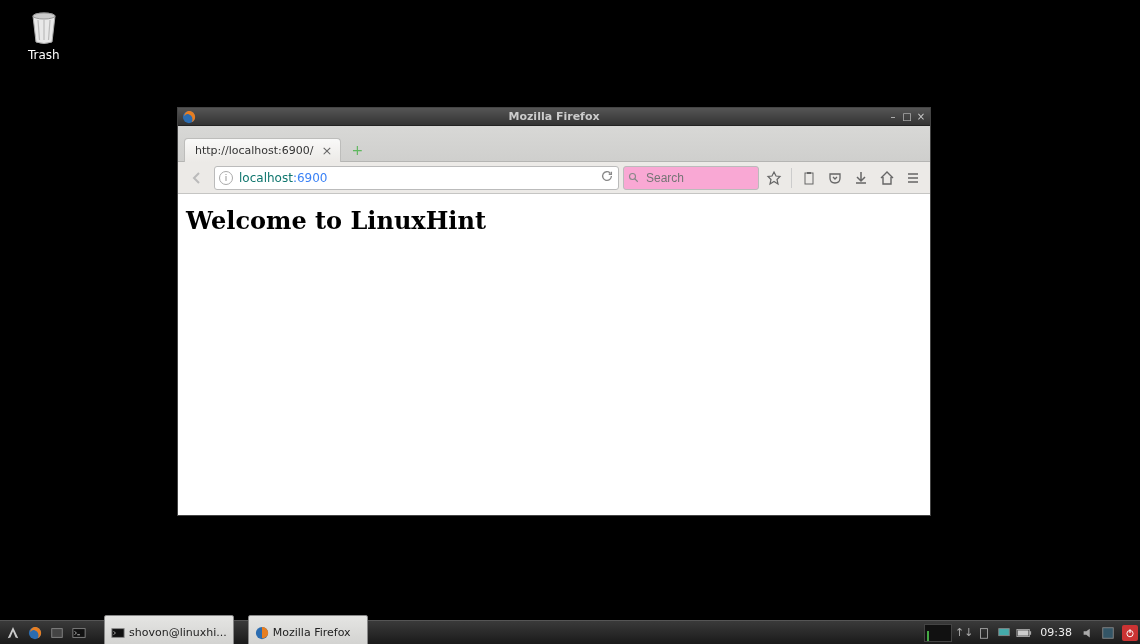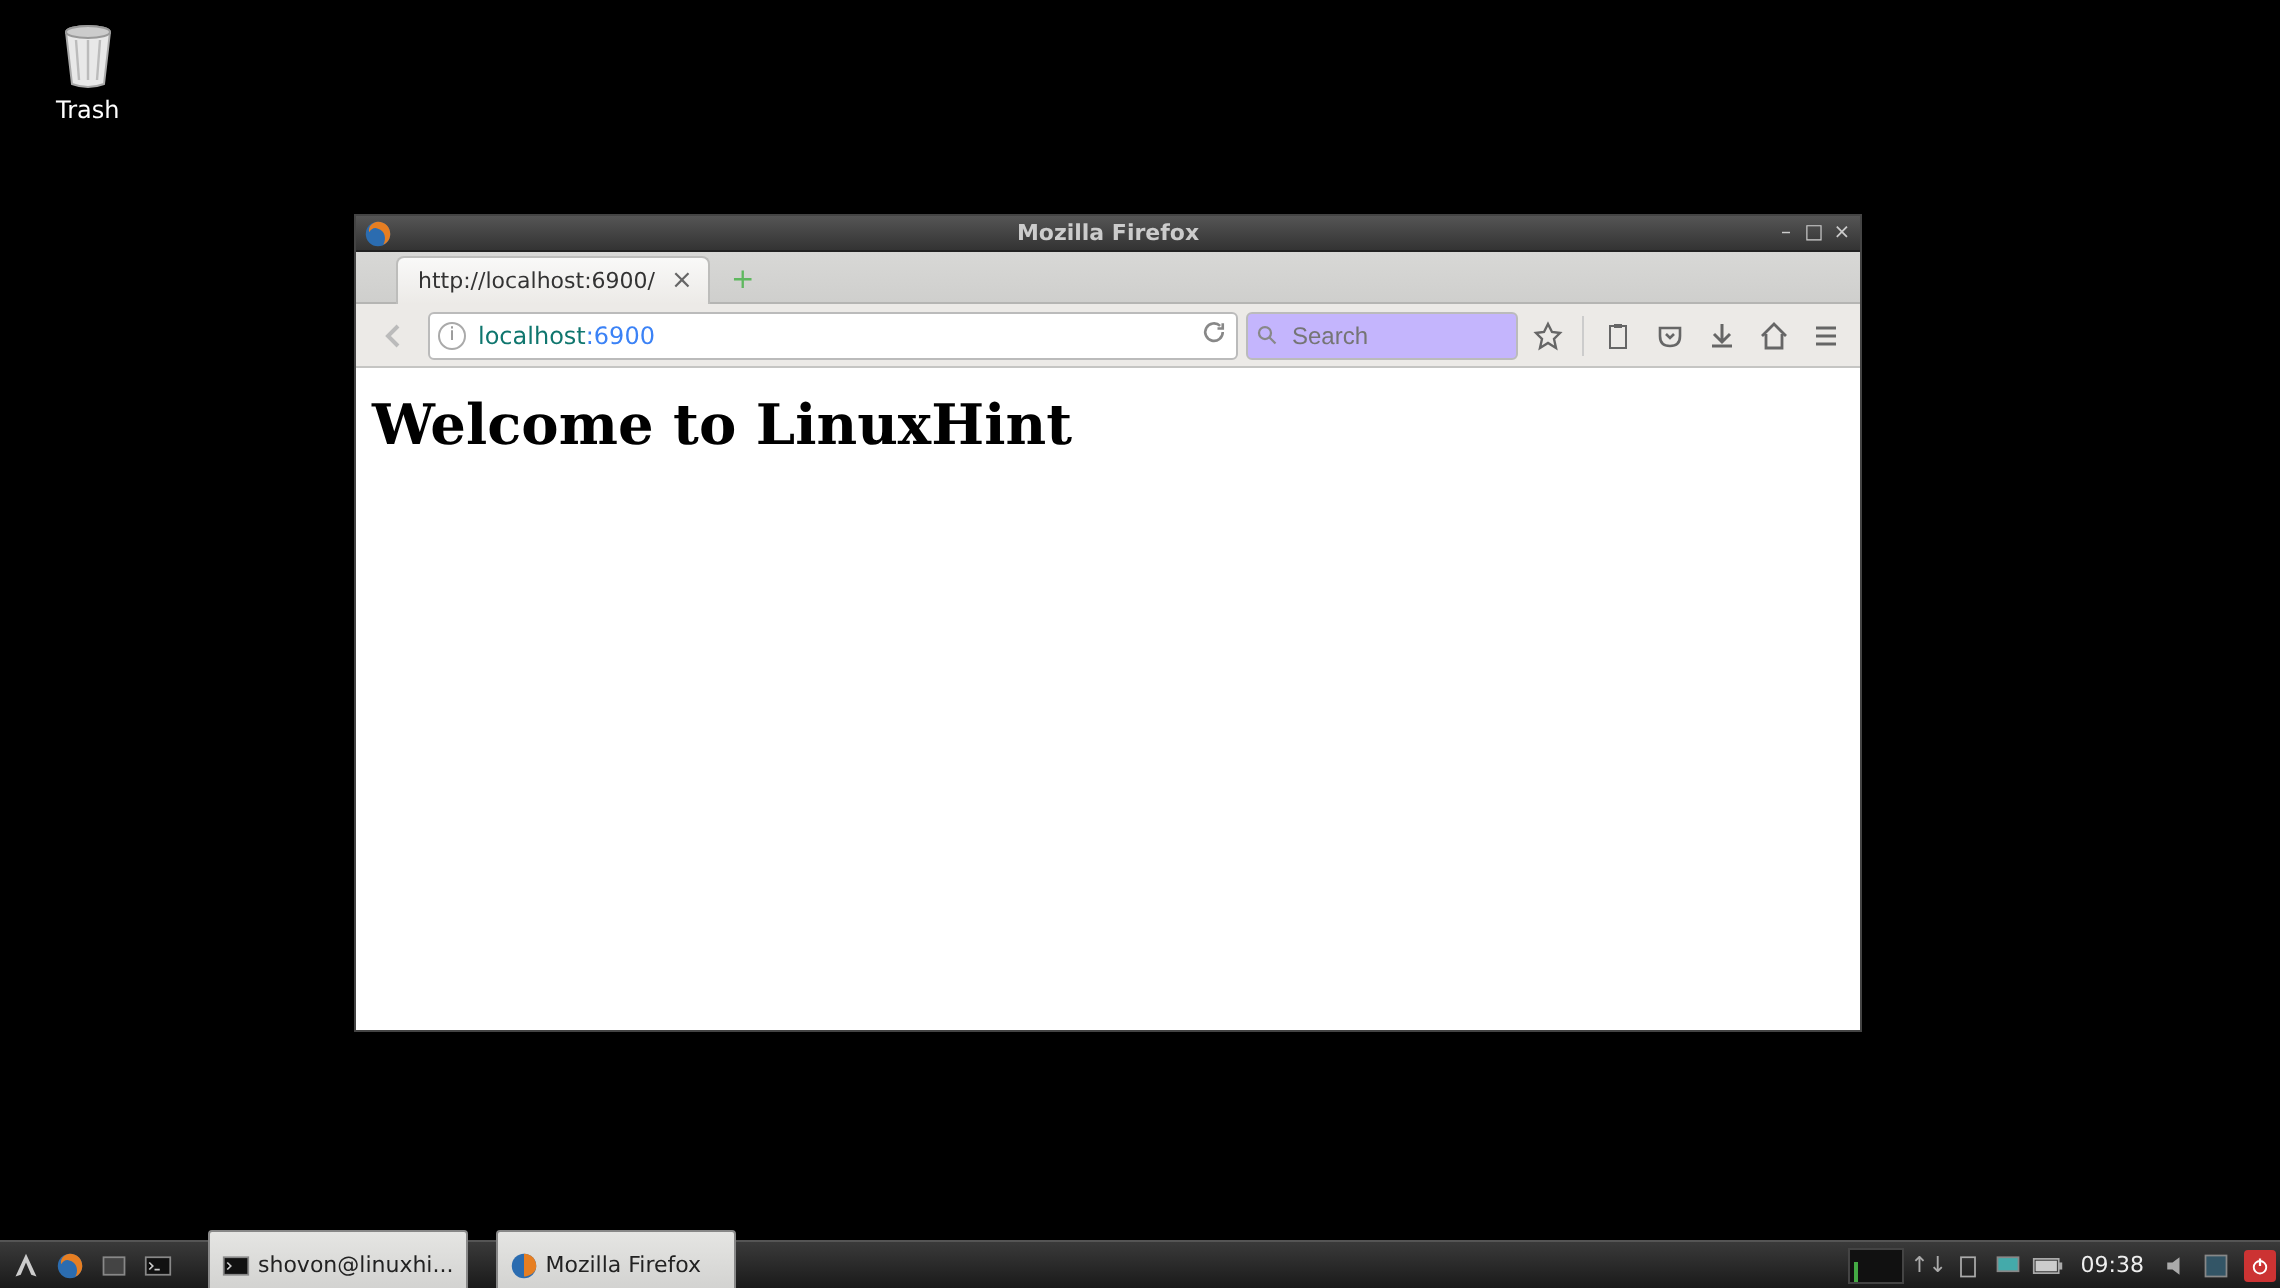--- a/index.html
+++ b/index.html
@@ -13,43 +13,43 @@
 
 
 .firefox-window{position:absolute;top:108px;left:178px;width:752px;height:407px;background:#fff;box-shadow:0 0 0 1px #444}
 .titlebar{height:18px;background:linear-gradient(#555,#333);display:flex;align-items:center;position:relative;border-bottom:1px solid #222}
 .titlebar-logo{width:14px;height:14px;margin:0 4px}
 .titlebar-title{color:#ccc;font-size:11px;position:absolute;left:50%;transform:translateX(-50%);font-weight:bold}
 .window-btns{position:absolute;right:2px;top:2px;display:flex;gap:0}
 .window-btn{width:14px;height:14px;font-size:10px;line-height:14px;text-align:center;color:#ccc;cursor:pointer}
 
 
-.tabbar{height:26px;background:linear-gradient(#d8d8d6,#cfcfcd);display:flex;align-items:flex-end;padding-left:20px;border-bottom:1px solid #b5b5b3}
+.tabbar{height:36px;background:linear-gradient(#d8d8d6,#cfcfcd);display:flex;align-items:flex-end;padding-left:6px;border-bottom:1px solid #b5b5b3}
 .tab{height:24px;display:flex;align-items:center;padding:0 8px 0 10px;background:linear-gradient(#f9f9f8,#eceae7);border:1px solid #bdbdbb;border-bottom:none;border-radius:4px 4px 0 0;font-size:11px;color:#333;min-width:150px;position:relative;margin-bottom:-1px}
 .tab-close{margin-left:auto;font-size:13px;color:#666;cursor:pointer;padding-left:8px}
 .newtab{width:24px;height:22px;display:flex;align-items:center;justify-content:center;color:#5fb85f;font-size:14px;margin-left:4px;cursor:pointer}
 
 
 .navbar{height:32px;background:#eceae7;display:flex;align-items:center;padding:0 6px;gap:4px;border-bottom:1px solid #c5c5c3}
 .nav-btn{width:26px;height:26px;display:flex;align-items:center;justify-content:center;cursor:pointer;border-radius:3px;color:#555}
 .nav-btn.disabled{color:#aaa;cursor:default}
 .urlbar{flex:1;height:24px;background:#fff;border:1px solid #bbb;border-radius:3px;display:flex;align-items:center;padding:0 4px;font-size:12px;color:#555}
 .urlbar .info-icon{width:14px;height:14px;border:1px solid #aaa;border-radius:50%;font-size:9px;line-height:12px;text-align:center;color:#888;margin-right:6px}
 .urlbar .url-host{color:#0f766e}
 .urlbar .url-rest{color:#3b82f6}
 .urlbar .reload{margin-left:auto;color:#888;cursor:pointer}
-.searchbar{width:136px;height:24px;background:#c4b5fd;border:1px solid #bbb;border-radius:3px;display:flex;align-items:center;padding:0 4px;font-size:12px;color:#888}
+.searchbar{width:136px;height:24px;background:#f9a8d4;border:1px solid #bbb;border-radius:3px;display:flex;align-items:center;padding:0 4px;font-size:12px;color:#888}
 .searchbar svg{margin-right:4px;flex-shrink:0}
 .searchbar input{border:none;outline:none;width:100%;font-size:12px;color:#333;background:transparent}
 .tool-icon{width:22px;height:22px;display:flex;align-items:center;justify-content:center;cursor:pointer;color:#666}
 .divider{width:1px;height:20px;background:#ccc;margin:0 2px}
 
 
 .content{background:#fff;padding:12px 8px}
-.content h1{margin:0;font-family:Georgia,"DejaVu Serif",serif;font-size:28px;font-weight:bold;color:#000}
+.content h1{margin:0;font-family:Georgia,"DejaVu Serif",serif;font-size:24px;font-weight:bold;color:#000}
 
 
 .taskbar{position:absolute;bottom:0;left:0;right:0;height:24px;background:linear-gradient(#3a3a3a,#1a1a1a);border-top:1px solid #555;display:flex;align-items:center;padding:0 2px}
 .taskbar-btn{height:20px;display:flex;align-items:center;padding:0 4px;cursor:pointer;color:#ddd;font-size:11px;border-radius:2px}
 .launcher{width:22px}
 .task-item{height:36px;display:flex;align-items:center;gap:4px;padding:16px 6px;background:linear-gradient(#e5e5e3,#cfcfcd);border:1px solid #888;border-radius:2px;font-size:11px;color:#222;margin-left:14px;min-width:120px;cursor:pointer}
 .spacer{flex:1}
 .tray{display:flex;align-items:center;gap:4px;color:#ccc;font-size:11px}
 .tray-icon{width:16px;height:16px;display:flex;align-items:center;justify-content:center;color:#aaa}
 .clock{color:#eee;font-size:11px;padding:0 4px}

